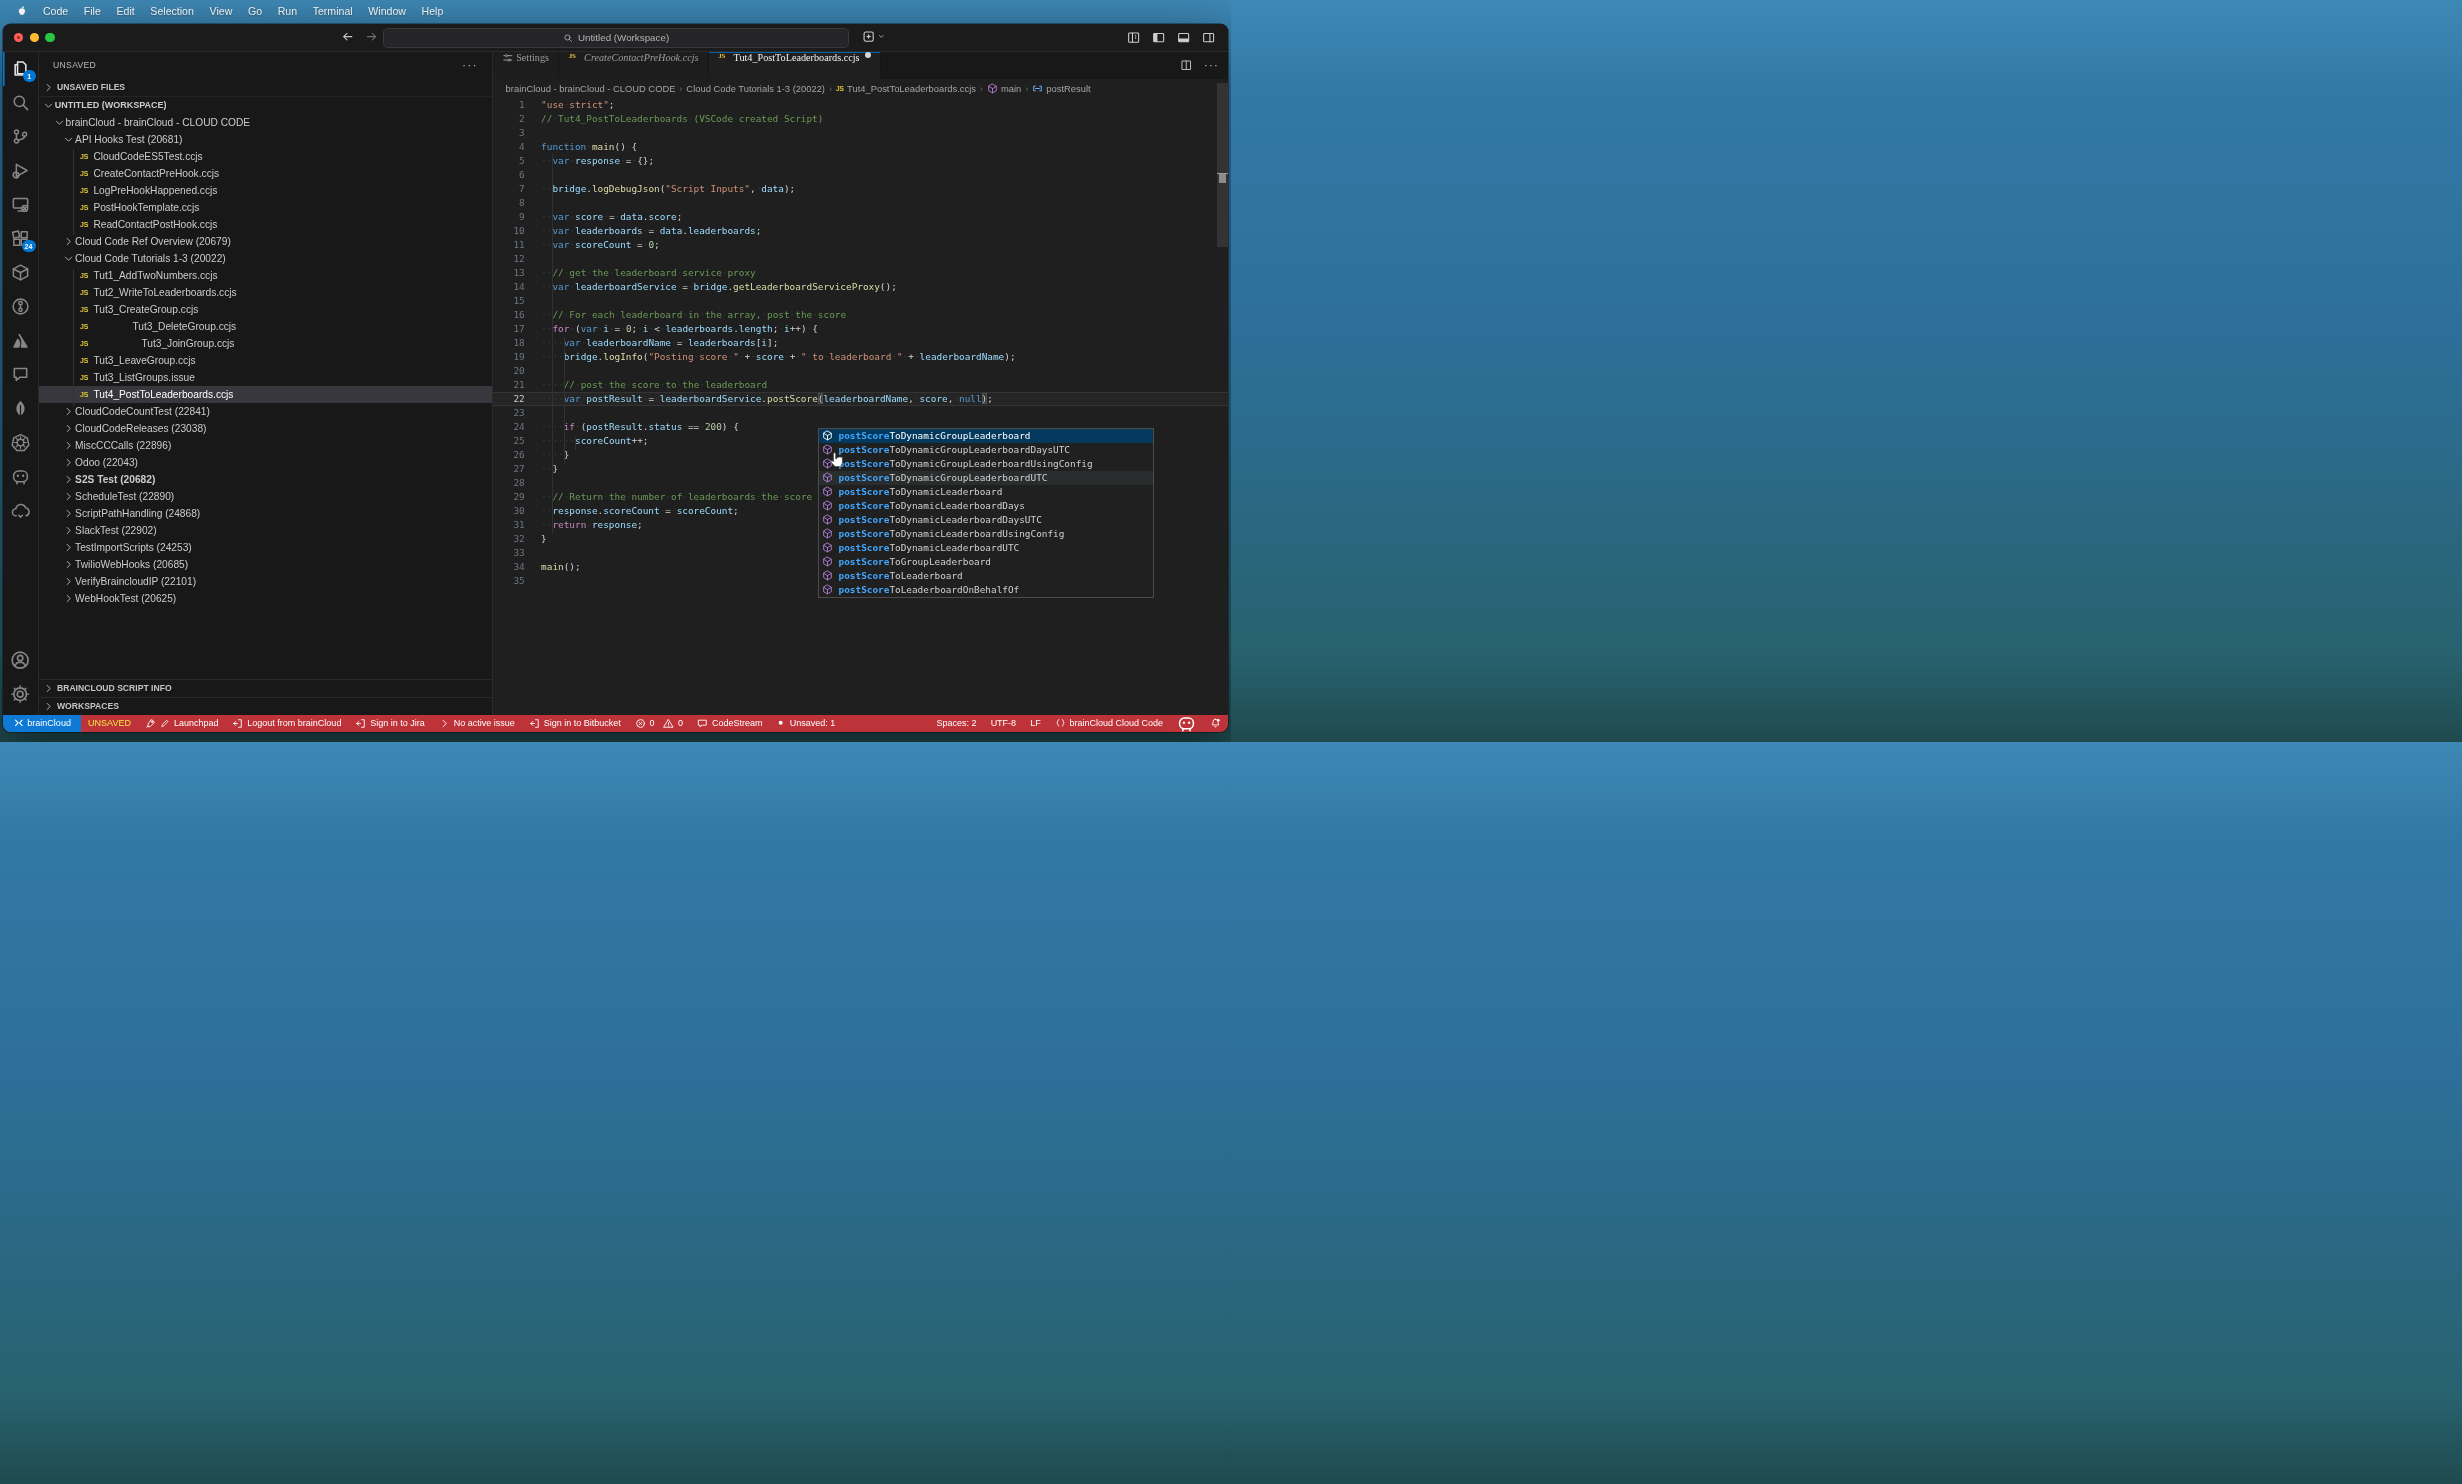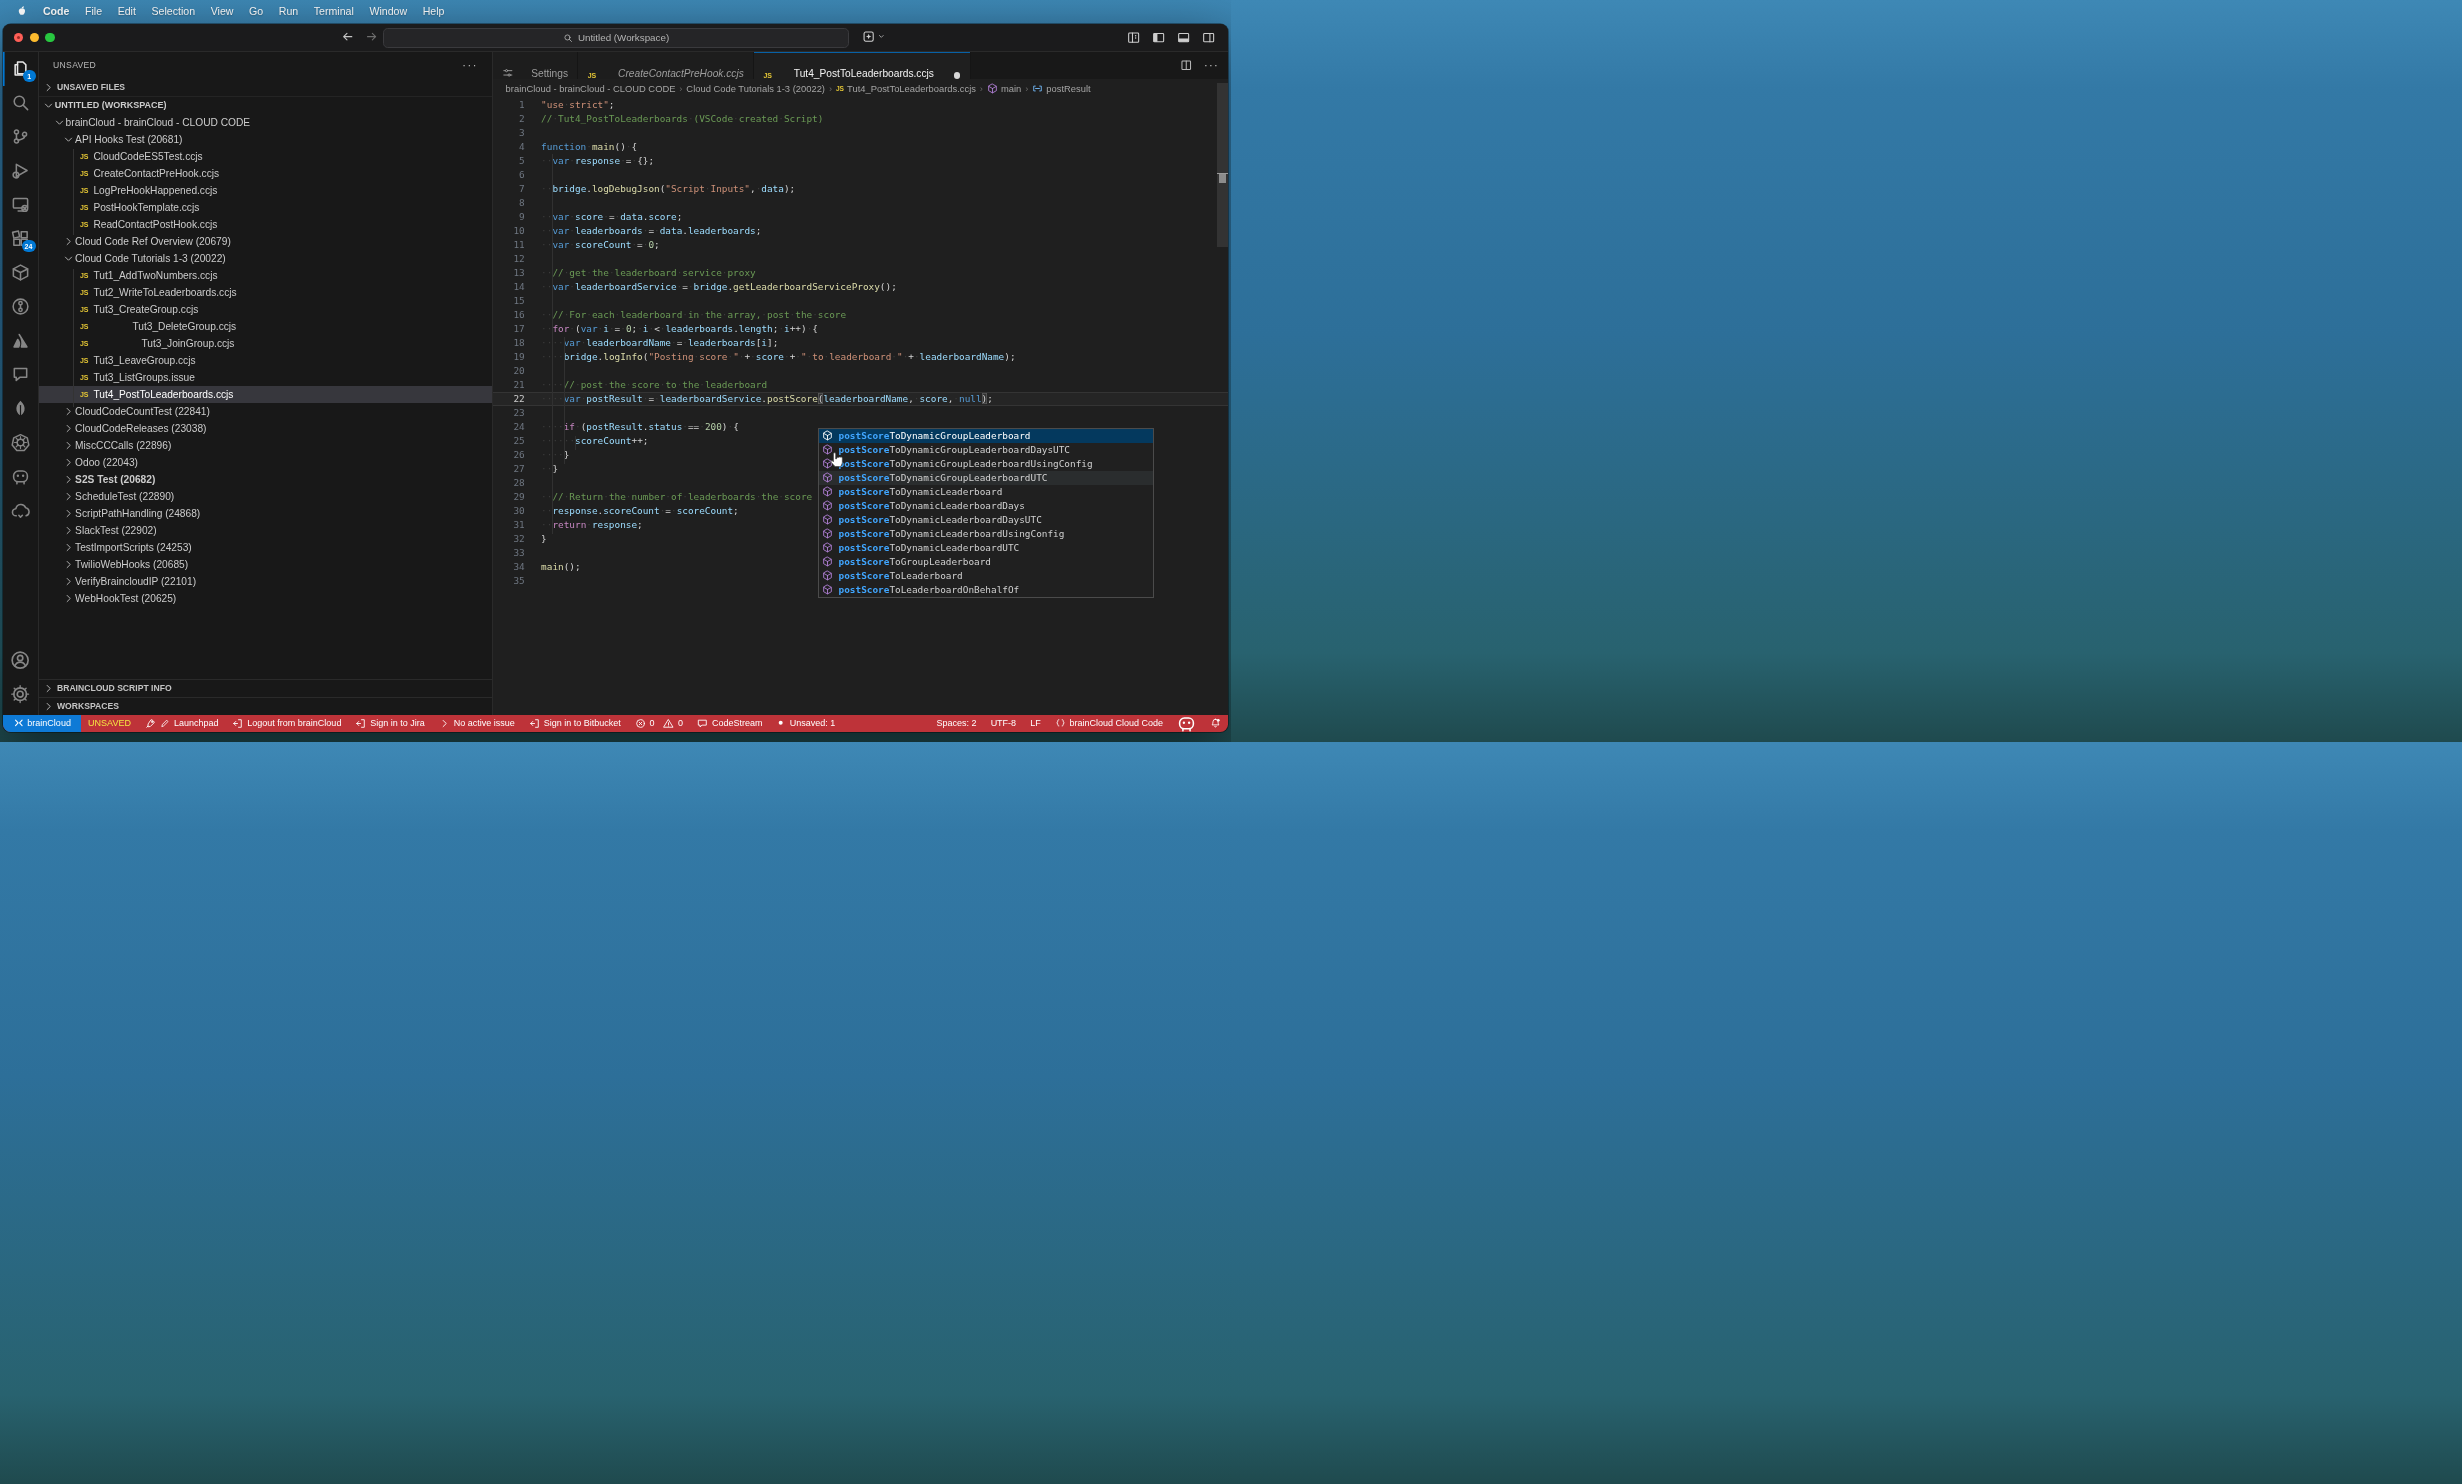--- a/index.html
+++ b/index.html
@@ -10,21 +10,21 @@
     position:relative; color:#ccc;
   }
   svg { display:block; }
   .ico { display:inline-block; vertical-align:middle; }
 
   
   .menubar { position:absolute; top:0; left:0; right:0; height:22px; display:flex; align-items:center;
     color:#fff; padding-left:7.8px; font-size:10.6px; text-shadow:0 0.8px 1.6px rgba(0,0,0,.25); }
   .menubar .apple { padding:0 7.8px; }
   .menubar .mi { padding:0 7.8px; cursor:default; }
-  .menubar .mi.app { font-weight:700; }
+  .menubar .mi.app { font-weight:400; }
 
   
   .window { position:absolute; left:3.1px; top:23.5px; width:1225px; height:708px; background:#1f1f1f;
     border-radius:7.8px; overflow:hidden; box-shadow:0 17px 55px rgba(0,0,0,.55), 0 0 0 0.8px rgba(0,0,0,.45);
     display:flex; flex-direction:column; }
 
   .titlebar { position:relative; height:28px; background:#1b1b1c; border-bottom:0.8px solid #2a2a2a; flex:0 0 28px; }
   .traffic { position:absolute; left:11px; top:9.4px; display:flex; gap:6.3px; }
   .tl { width:9.4px; height:9.4px; border-radius:50%; }
   .tl.close { background:#ff5f57; position:relative; }
@@ -65,22 +65,22 @@
   .trow.sel { background:#37373d; color:#fff; }
   .trow.root { font-weight:700; font-size:9px; }
   .jsicon { width:13.3px; flex:0 0 13.3px; font-size:7px; font-weight:700; color:#e3c535; letter-spacing:-0.2px; }
   .tguide { position:absolute; width:0.8px; background:#333; left:34px; }
   .sb-bottomsect { height:18px; flex:0 0 18px; display:flex; align-items:center; gap:2.3px; padding-left:3.1px;
     font-size:8.6px; font-weight:700; color:#c5c5c5; border-top:0.8px solid #2a2a2a; cursor:pointer; }
 
   
   .editor-col { flex:1; display:flex; flex-direction:column; background:#1f1f1f; min-width:0; position:relative; }
   .tabbar { height:27px; flex:0 0 27px; background:#181818; display:flex; position:relative; }
-  .tab { display:flex; align-items:flex-end; gap:17px; padding:0 9.4px; font-size:10.2px; color:#9d9d9d;
-    background:#1d1d1d; border-right:0.8px solid #151515; cursor:pointer; position:relative; }
+  .tab { display:flex; align-items:flex-start; gap:2px; padding:0 9.4px; font-size:10.2px; color:#9d9d9d;
+    background:#1d1d1d; border-right:0.8px solid #151515; cursor:pointer; position:relative;font-family:Liberation Serif, serif; }
   .tab.active { background:#1f1f1f; color:#f3f3f3; box-shadow:inset 0 0.8px 0 #0078d4; }
   .tab.preview .tlabel { font-style:italic; }
   .dirty { width:6.3px; height:6.3px; border-radius:50%; background:#d7d7d7; margin-left:3.1px; }
   .tab-actions { position:absolute; right:9.4px; top:0; height:27px; display:flex; align-items:center; gap:11px; color:#bababa; }
   .breadcrumbs { height:19px; flex:0 0 19px; display:flex; align-items:center; padding:0 12.5px; font-size:9.4px;
     color:#a4a4a4; white-space:nowrap; }
   .bc-sep { margin:0 3.9px; color:#6b6b6b; }
   .bc-item { display:flex; align-items:center; gap:3.1px; cursor:pointer; }
   .bc-js { font-size:6.6px; font-weight:700; color:#e3c535; }
 

